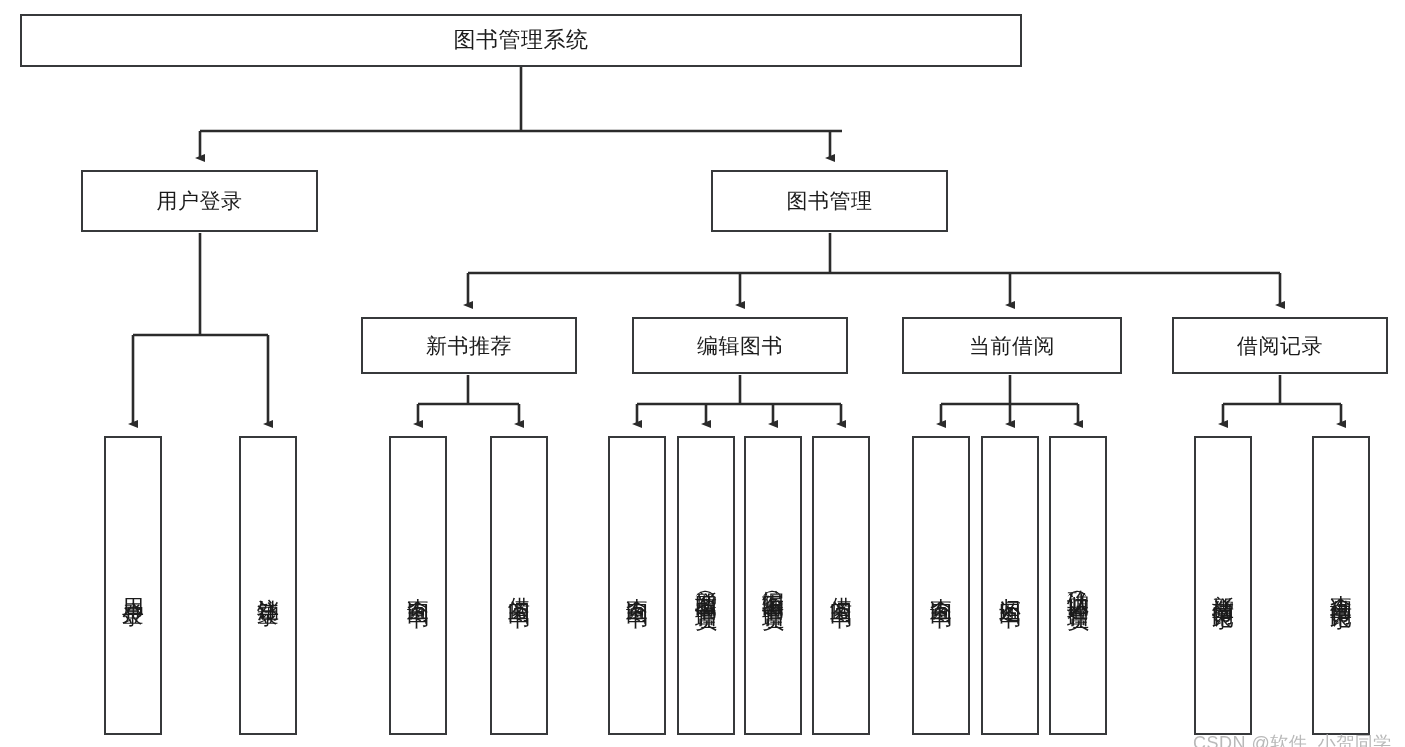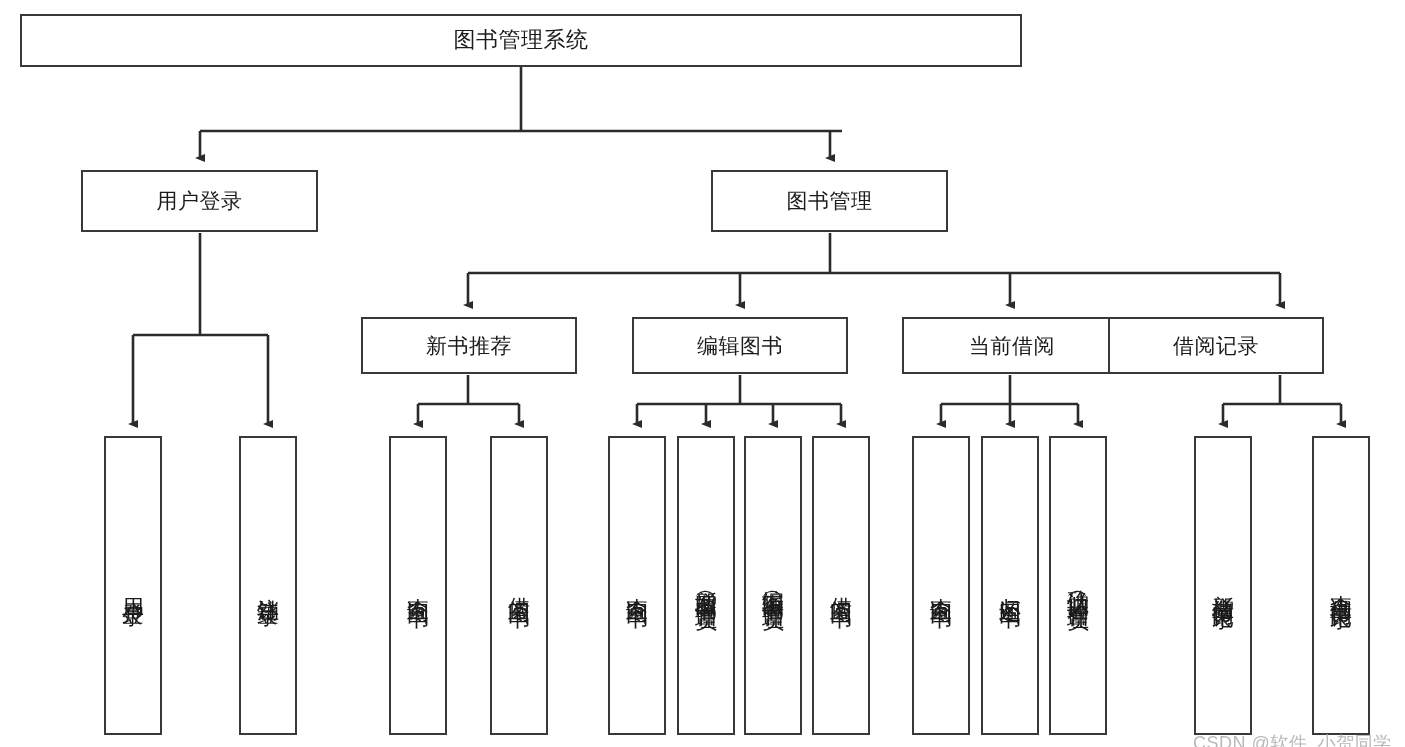--- a/index.html
+++ b/index.html
@@ -138,21 +138,21 @@
 
   <div class="node horiz" style="left:711px; top:170px; width:237px; height:62px;">
     <span class="lbl">图书管理</span>
   </div>
   <div class="node horiz" style="left:632px; top:317px; width:216px; height:57px;">
     <span class="lbl">编辑图书</span>
   </div>
   <div class="node horiz" style="left:902px; top:317px; width:220px; height:57px;">
     <span class="lbl">当前借阅</span>
   </div>
-  <div class="node horiz" style="left:1108px; top:317px; width:216px; height:57px;">
+  <div class="node horiz" style="left:1172px; top:317px; width:216px; height:57px;">
     <span class="lbl">借阅记录</span>
   </div>
 
   <div class="node vert" style="left:104px; top:436px; width:58px; height:299px;">
     <span class="lbl">用户登录</span>
   </div>
   <div class="node vert" style="left:239px; top:436px; width:58px; height:299px;">
     <span class="lbl">注销登录</span>
   </div>
 

